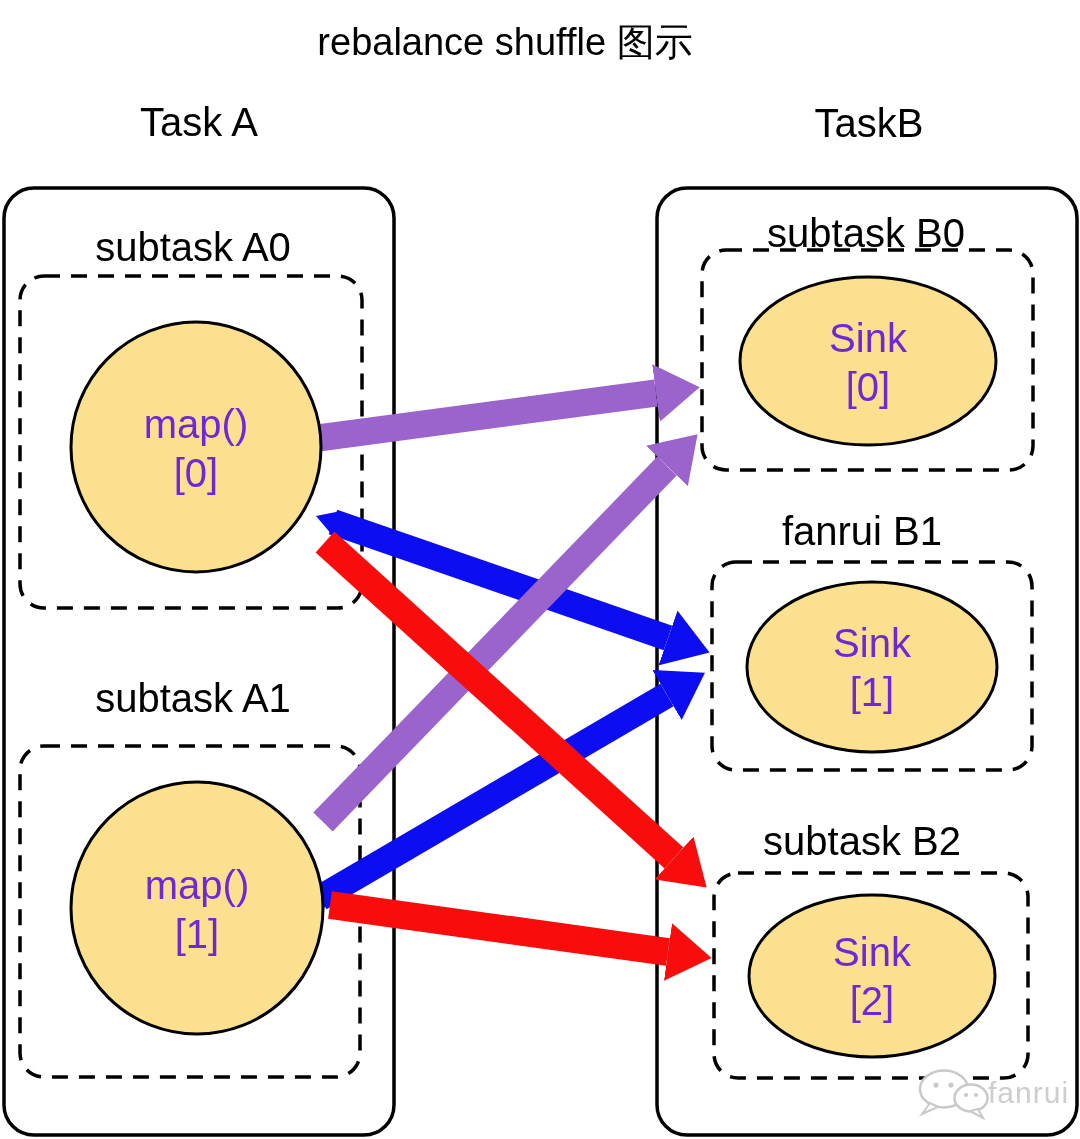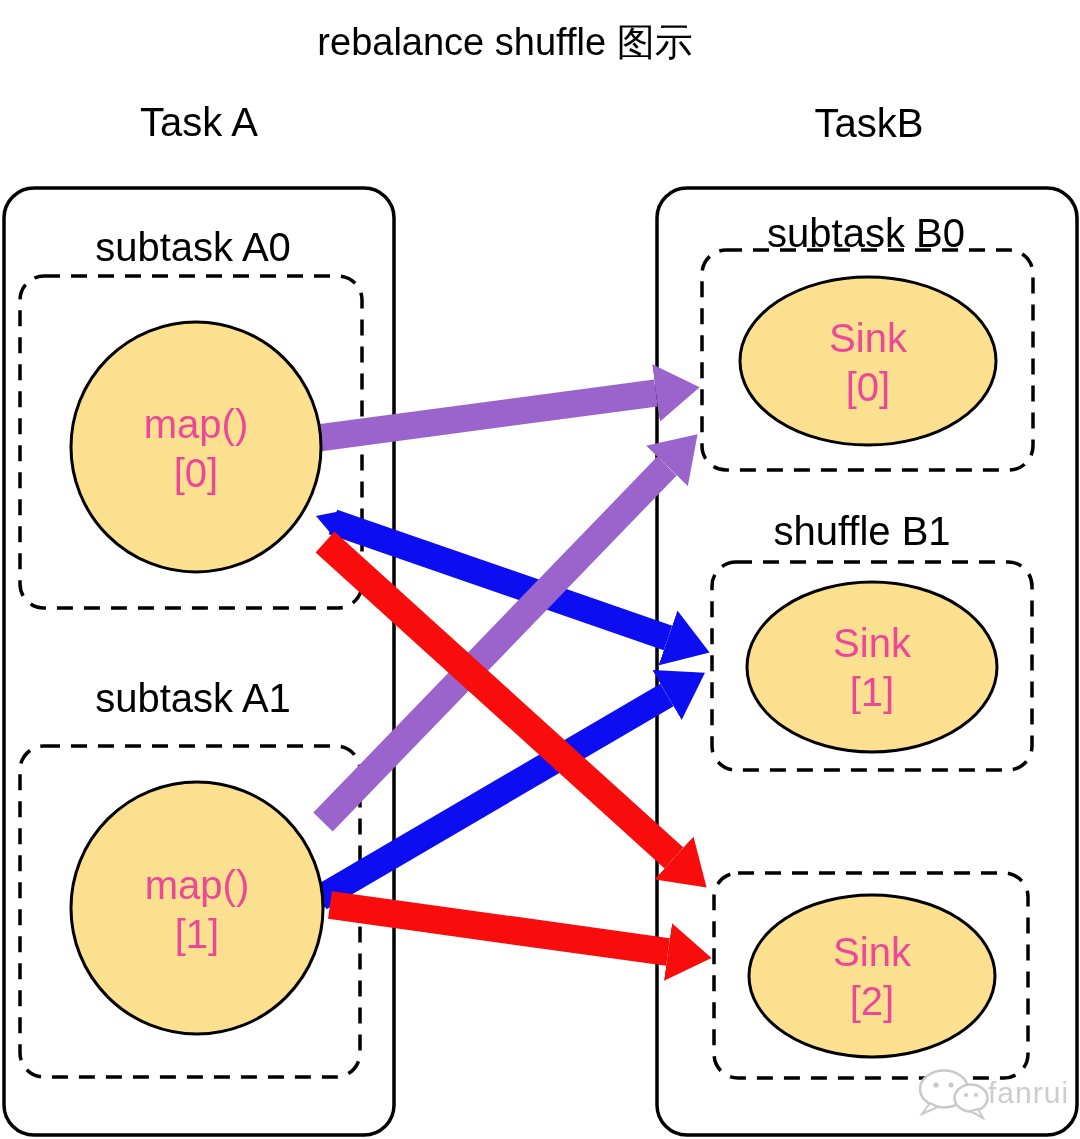--- a/index.html
+++ b/index.html
@@ -20,21 +20,21 @@
   }
   .title{font-size:38px;}
   .task-title{font-size:40px;}
   .subtask-label{font-size:40px;}
   .node-text{
     position:absolute;
     transform:translate(-50%,-50%);
     font-size:40px;
     line-height:1.22;
     text-align:center;
-    color:#ec4899;
+    color:#6d28d9;
     white-space:nowrap;
   }
   .watermark-text{
     position:absolute;
     transform:translate(0,-50%);
     font-size:30px;
     letter-spacing:1px;
   }
 </style>
 </head>
@@ -95,21 +95,22 @@
   </svg>
 
   <div class="lbl title" style="left:505px;top:42px;">rebalance shuffle 图示</div>
 
   <div class="lbl task-title" style="left:199px;top:122px;">Task A</div>
   <div class="lbl task-title" style="left:869px;top:123px;">TaskB</div>
 
   <div class="lbl subtask-label" style="left:193px;top:247px;">subtask A0</div>
   <div class="lbl subtask-label" style="left:193px;top:698px;text-align:right;">subtask A1</div>
   <div class="lbl subtask-label" style="left:866px;top:233px;text-align:right;">subtask B0</div>
-  <div class="lbl subtask-label" style="left:862px;top:531px;">shuffle B1</div>
+  <div class="lbl subtask-label" style="left:862px;top:531px;">fanrui B1</div>
+  <div class="lbl subtask-label" style="left:862px;top:841px;">subtask B2</div>
 
   <div class="node-text" style="left:196px;top:449px;">
     <div>map()</div>
     <div>[0]</div>
   </div>
   <div class="node-text" style="left:197px;top:910px;">
     <div>map()</div>
     <div>[1]</div>
   </div>
   <div class="node-text" style="left:868px;top:363px;">

